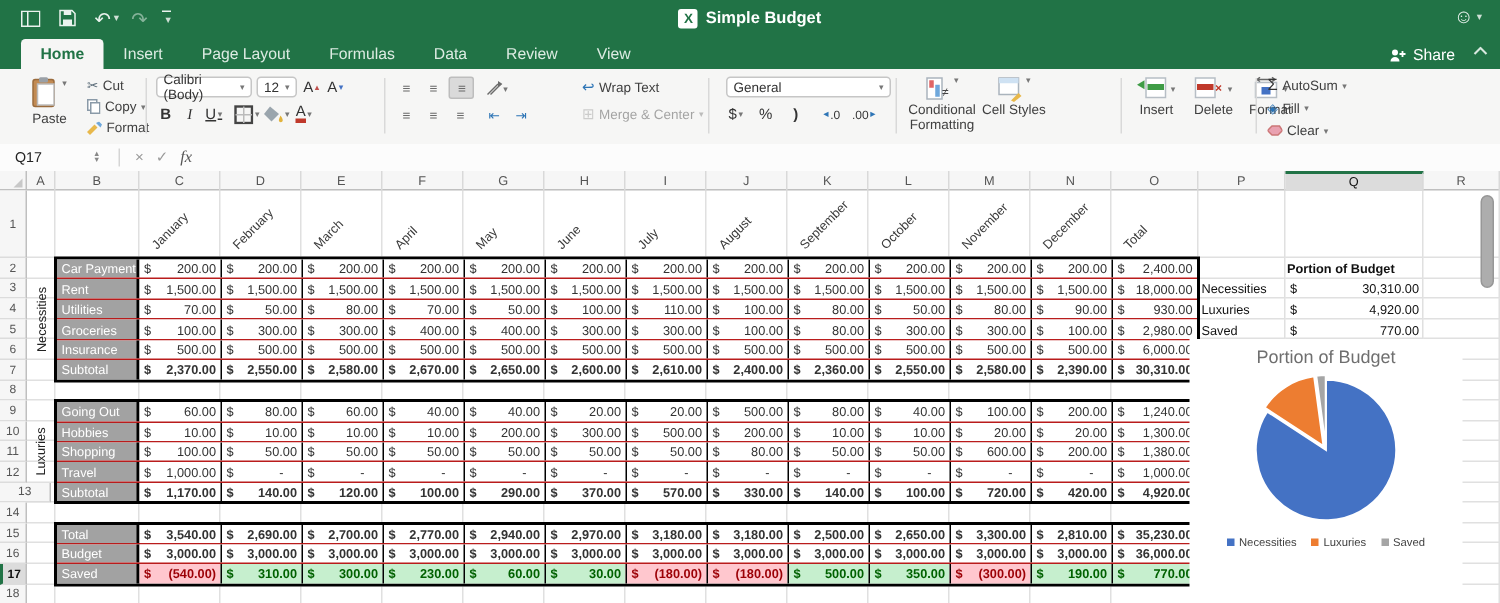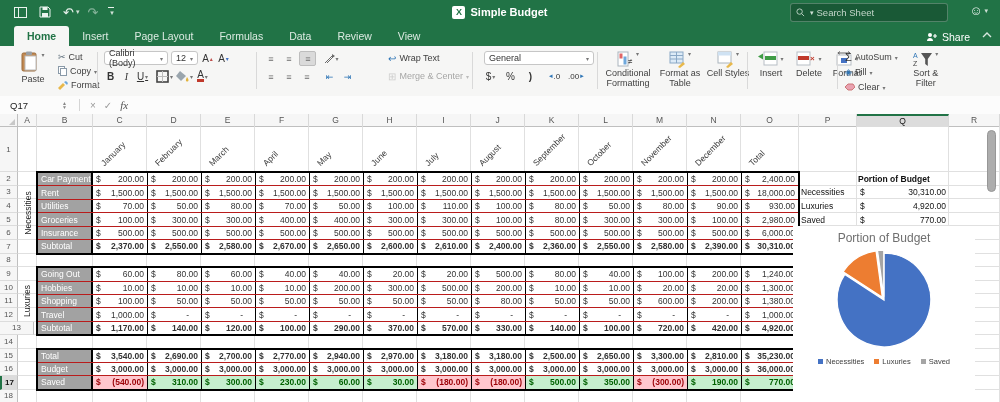--- a/index.html
+++ b/index.html
@@ -121,28 +121,20 @@
   <span class="tb-ic" style="margin-left:8px;opacity:.5">
     <span>↷</span>
   </span>
   <span class="tb-ic" style="margin-left:10px;border-top:1px solid #eaf3ee;padding-top:1px">
     <span class="tb-caret">▾</span>
   </span>
   <div class="tb-title">
     <span class="xl-doc">X</span>
     <span>Simple Budget</span>
   </div>
-  <div id="searchbox">
-    <svg width="9" height="9" viewBox="0 0 10 10">
-        <circle cx="4" cy="4" r="3" fill="none" stroke="#c3d6ca"></circle>
-        <line x1="6.3" y1="6.3" x2="9" y2="9" stroke="#c3d6ca"></line>
-      </svg>
-    <span class="tb-caret">▾</span>
-    <span>Search Sheet</span>
-  </div>
   <span id="smiley">
     <span>☺</span>
       <span class="tb-caret">▾</span>
   </span>
 </div>
 
 <div id="tabstrip">
   <div id="tabs-row">
       <div class="tab active">Home</div>
       <div class="tab">Insert</div>
@@ -345,33 +337,20 @@
         <svg width="17" height="17" viewBox="0 0 17 17">
             <rect x="1" y="1" width="10" height="14" fill="#fff" stroke="#aab4bd"></rect>
             <rect x="2.5" y="2.5" width="3" height="5" fill="#e06666"></rect>
             <rect x="6.5" y="5.5" width="3" height="8" fill="#6fa8dc"></rect>
             <text x="11" y="13" font-size="8" fill="#444">≠</text>
           </svg>
         <span class="caret">▾</span>
       </span>
       <span>Conditional Formatting</span>
     </div>
-    <div class="stybtn">
-      <span style="display:flex;align-items:flex-start;gap:2px">
-        <svg width="17" height="17" viewBox="0 0 17 17">
-            <rect x="1" y="1" width="13" height="11" fill="#ddebf7" stroke="#8aa8c6"></rect>
-            <line x1="1" y1="4.5" x2="14" y2="4.5" stroke="#8aa8c6"></line>
-            <line x1="1" y1="8" x2="14" y2="8" stroke="#8aa8c6"></line>
-            <line x1="7.5" y1="1" x2="7.5" y2="12" stroke="#8aa8c6"></line>
-            <path d="M9 16l5-5 2 2-5 4z" fill="#e8b84b"></path>
-          </svg>
-        <span class="caret">▾</span>
-      </span>
-      <span>Format as Table</span>
-    </div>
     <div class="stybtn" style="width:44px">
       <span style="display:flex;align-items:flex-start;gap:2px">
         <svg width="17" height="17" viewBox="0 0 17 17">
             <rect x="1" y="1" width="13" height="11" fill="#fff" stroke="#aab4bd"></rect>
             <rect x="1" y="1" width="13" height="3.5" fill="#cfe2f3"></rect>
             <path d="M9 16l5-5 2 2-5 4z" fill="#e8b84b"></path>
           </svg>
         <span class="caret">▾</span>
       </span>
       <span>Cell Styles</span>
@@ -428,31 +407,20 @@
         <span>Fill</span>
           <span class="caret">▾</span>
       </div>
       <div class="sbtn">
         <svg width="10" height="8" viewBox="0 0 10 8">
             <path d="M3 1h5l2 3-3 3H3L0 4z" fill="#e9a1b0" stroke="#c77"></path>
           </svg>
         <span>Clear</span>
           <span class="caret">▾</span>
       </div>
-    </div>
-    <div class="stybtn" style="width:40px">
-      <span style="display:flex;align-items:flex-start;gap:2px">
-        <svg width="20" height="17" viewBox="0 0 20 17">
-            <text x="0" y="7" font-size="7" fill="#2e75b6">A</text>
-            <text x="0" y="15" font-size="7" fill="#444">Z</text>
-            <path d="M8 2h11l-4.2 6v7l-2.6-2V8z" fill="#555"></path>
-          </svg>
-        <span class="caret">▾</span>
-      </span>
-      <span>Sort &amp; Filter</span>
     </div>
   </div>
 </div>
 
 <div id="formulabar">
   <span id="namebox">Q17</span>
   <span class="stepper">
     <span>▲</span>
       <span>▼</span>
   </span>

